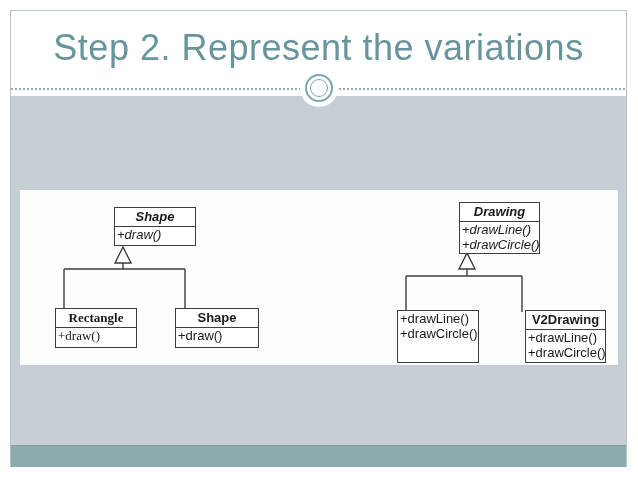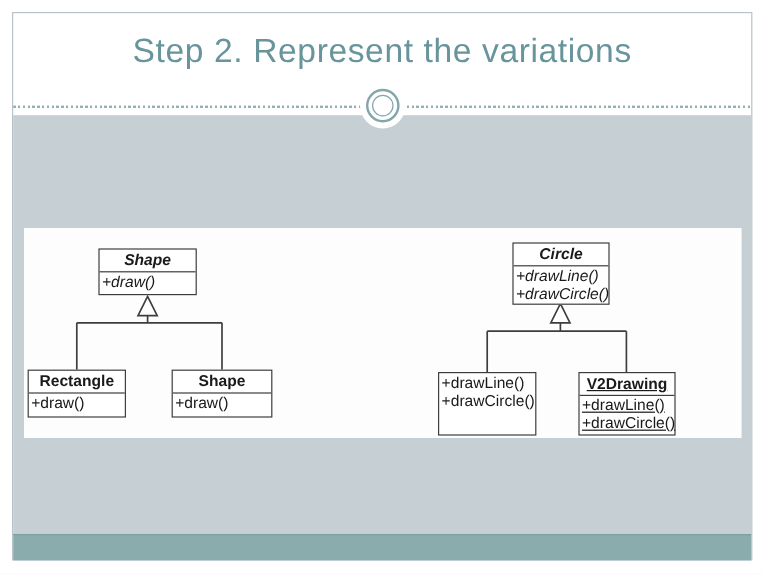--- a/index.html
+++ b/index.html
@@ -6,21 +6,21 @@
   .slide {
     position:relative; width:638px; height:478px; background:#ffffff;
     font-family:"Liberation Sans", sans-serif; overflow:hidden;
   }
   .frame {
     position:absolute; left:10px; top:10px; width:617px; height:457px;
     border:1px solid #b7c3c8; box-sizing:border-box; background:#ffffff;
   }
   .title {
     position:absolute; top:16px; left:0; width:100%; text-align:center;
-    font-size:28px; letter-spacing:0.5px; color:#68949c; white-space:nowrap;
+    font-size:36px; letter-spacing:0.5px; color:#68949c; white-space:nowrap;
   }
   .dots {
     position:absolute; top:77px; left:0; width:100%; height:2px;
     background-image:repeating-linear-gradient(to right,#93aeb2 0px,#93aeb2 2px,transparent 2px,transparent 4px);
   }
   .body-area {
     position:absolute; top:85px; left:0; width:100%; height:349px;
     background:#c6cfd4;
   }
   .footer-bar {
@@ -34,21 +34,21 @@
   .ring { position:absolute; border-radius:50%; box-sizing:border-box; background:transparent; }
   .ring.outer { left:294px; top:63px; width:28px; height:28px; border:2px solid #84a6ab; }
   .ring.inner { left:299px; top:68px; width:18px; height:18px; border:1.5px solid #84a6ab; }
   .panel {
     position:absolute; left:9px; top:179px; width:598px; height:175px;
     background:#fdfdfe;
   }
   .connectors { position:absolute; left:0; top:0; }
   .cbox {
     position:absolute; background:#ffffff; border:1.6px solid #3e3e3e;
-    box-sizing:border-box; color:#1a1a1a;
+    box-sizing:border-box; color:#1a1a1a;margin-left:32px;
   }
   .ctitle {
     text-align:center; font-weight:bold; font-size:13px; line-height:16px;
     padding:1px 2px; border-bottom:1.4px solid #3e3e3e; white-space:nowrap;
   }
   .cmethod { font-size:13px; line-height:15px; padding:0 2px; white-space:nowrap; }
   .abstract .ctitle, .abstract .cmethod { font-style:italic; }
 </style>
 </head>
 <body>
@@ -77,42 +77,42 @@
           <path d="M447,79 L447,86 M386,86 L502,86 M386,86 L386,122 M502,86 L502,122"></path>
           <polygon points="447,63 439,79 455,79" fill="#ffffff"></polygon>
         </g>
       </svg>
 
       <div class="cbox abstract" style="left:62px; top:17px; width:82px; height:39px;">
         <div class="ctitle">Shape</div>
         <div class="cmethod">+draw()</div>
       </div>
 
-      <div class="cbox" style="left:3px; top:118px; width:82px; height:40px;">
+      <div class="cbox" style="left:3px; top:118px; width:82px; height:40px;font-family:Liberation Serif, serif;">
         <div class="ctitle">Rectangle</div>
         <div class="cmethod">+draw()</div>
       </div>
 
       <div class="cbox" style="left:123px; top:118px; width:84px; height:40px;">
         <div class="ctitle">Shape</div>
         <div class="cmethod">+draw()</div>
       </div>
 
       <div class="cbox abstract" style="left:407px; top:12px; width:81px; height:52px;">
-        <div class="ctitle">Circle</div>
+        <div class="ctitle">Drawing</div>
         <div class="cmethod">+drawLine()</div>
         <div class="cmethod">+drawCircle()</div>
       </div>
 
       <div class="cbox" style="left:345px; top:120px; width:82px; height:53px;">
         <div class="cmethod">+drawLine()</div>
         <div class="cmethod">+drawCircle()</div>
       </div>
 
-      <div class="cbox" style="left:462px; top:120px; width:81px; height:53px;text-decoration:underline;">
+      <div class="cbox" style="left:473px; top:120px; width:81px; height:53px;">
         <div class="ctitle">V2Drawing</div>
         <div class="cmethod">+drawLine()</div>
         <div class="cmethod">+drawCircle()</div>
       </div>
 
     </div>
   </div>
 </div>
 
 </body></html>

